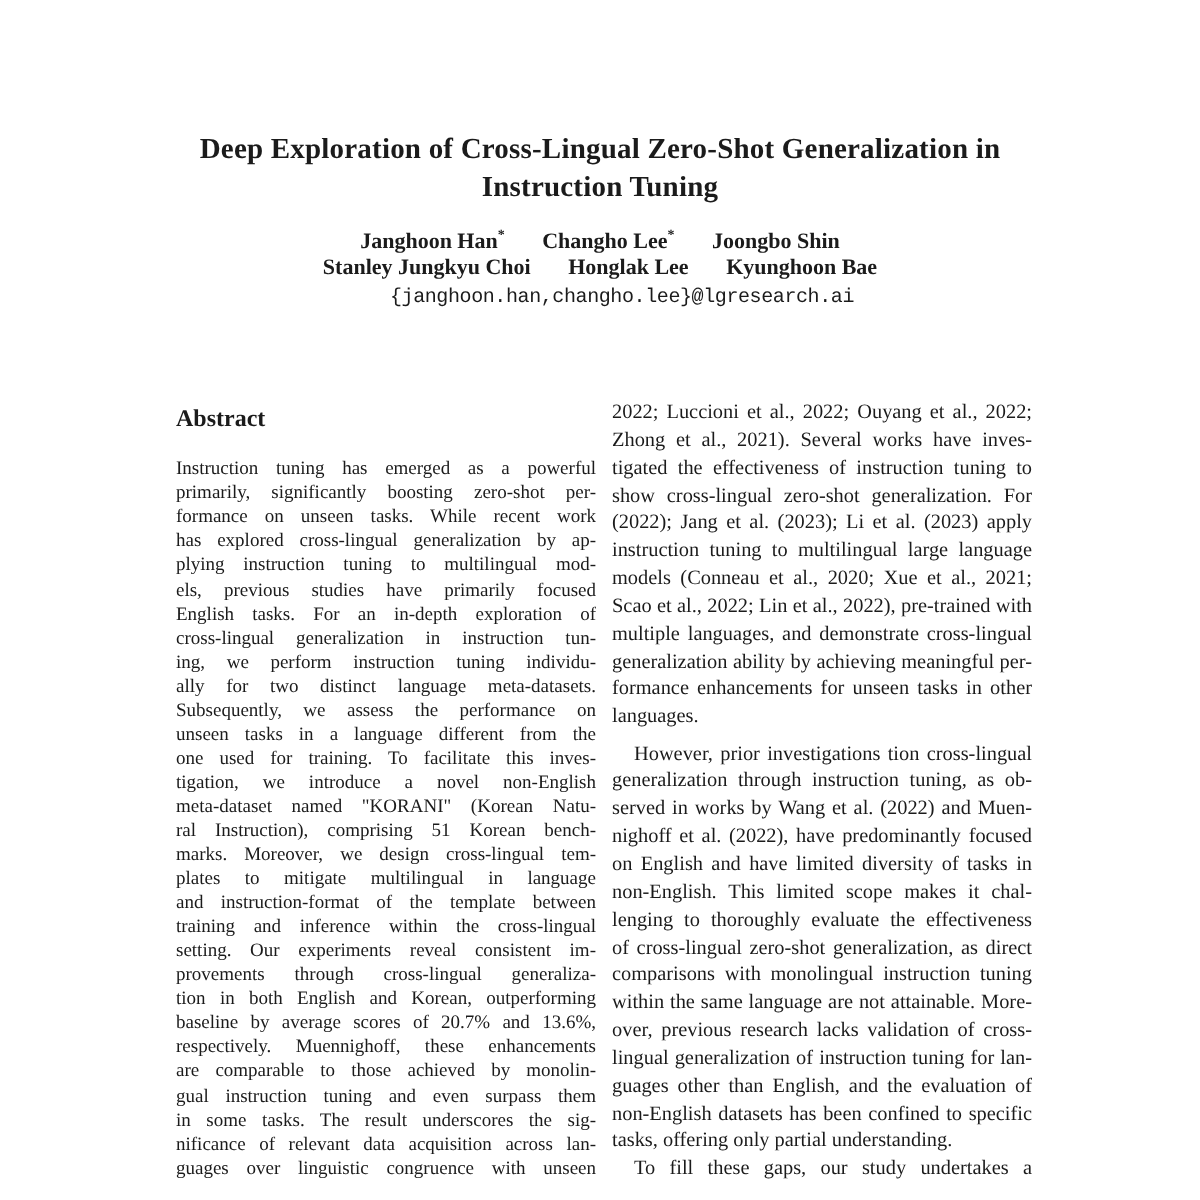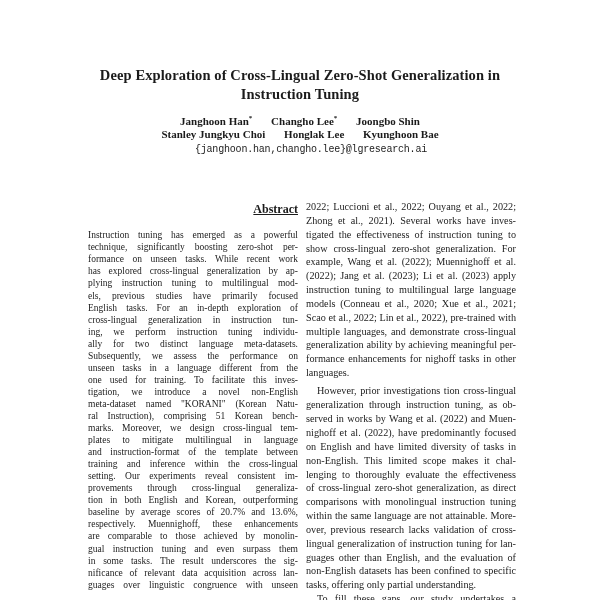--- a/index.html
+++ b/index.html
@@ -21,22 +21,22 @@
     font-family:"Liberation Mono","DejaVu Sans Mono",monospace;
     font-size:10px; line-height:14px; padding-top:2px; letter-spacing:-0.2px;padding-left:22px;
   }
 
   
   .col { position:absolute; width:210px; }
   .col-left  { left:88px;  top:202px; }
   .col-right { left:306px; top:200px; }
 
   .abstract-heading {
-    font-size:12px; font-weight:bold; text-align:right;
-    line-height:14px; height:14px;text-decoration:underline;
+    font-size:12px; font-weight:bold; text-align:left;
+    line-height:14px; height:14px;
   }
   .abstract-body { margin-top:13.3px; font-size:9.5px; }
   .abstract-body .tl { height:12.05px; line-height:12.05px; }
 
   .col-right { font-size:10.2px; }
   .col-right .tl { height:13.85px; line-height:13.85px; }
   .para-gap { margin-top:4.5px; }
 
   
   .tl { overflow:hidden; white-space:normal; }
@@ -67,21 +67,21 @@
         <span class="author"><span>Kyunghoon Bae</span><sup></sup></span>
       </div>
       <div class="email">{janghoon.han,changho.lee}@lgresearch.ai</div>
     </div>
   </div>
 
   <div class="col col-left">
     <div class="abstract-heading">Abstract</div>
     <div class="abstract-body">
         <div class="tl jf">Instruction tuning has emerged as a powerful</div>
-        <div class="tl jf">technique, significantly boosting zero-shot per-</div>
+        <div class="tl jf">primarily, significantly boosting zero-shot per-</div>
         <div class="tl jf">formance on unseen tasks. While recent work</div>
         <div class="tl jf">has explored cross-lingual generalization by ap-</div>
         <div class="tl jf">plying instruction tuning to multilingual mod-</div>
         <div class="tl jf">els, previous studies have primarily focused</div>
         <div class="tl jf">English tasks. For an in-depth exploration of</div>
         <div class="tl jf">cross-lingual generalization in instruction tun-</div>
         <div class="tl jf">ing, we perform instruction tuning individu-</div>
         <div class="tl jf">ally for two distinct language meta-datasets.</div>
         <div class="tl jf">Subsequently, we assess the performance on</div>
         <div class="tl jf">unseen tasks in a language different from the</div>
@@ -105,28 +105,27 @@
         <div class="tl jf">guages over linguistic congruence with unseen</div>
       </div>
   </div>
 
   <div class="col col-right">
     <div class="para">
         <div class="tl jf">2022; Luccioni et al., 2022; Ouyang et al., 2022;</div>
         <div class="tl jf">Zhong et al., 2021). Several works have inves-</div>
         <div class="tl jf">tigated the effectiveness of instruction tuning to</div>
         <div class="tl jf">show cross-lingual zero-shot generalization. For</div>
-        <div class="tl jf">example, Wang et al. (2022); Muennighoff et al.</div>
         <div class="tl jf">(2022); Jang et al. (2023); Li et al. (2023) apply</div>
         <div class="tl jf">instruction tuning to multilingual large language</div>
         <div class="tl jf">models (Conneau et al., 2020; Xue et al., 2021;</div>
         <div class="tl jf">Scao et al., 2022; Lin et al., 2022), pre-trained with</div>
         <div class="tl jf">multiple languages, and demonstrate cross-lingual</div>
         <div class="tl jf">generalization ability by achieving meaningful per-</div>
-        <div class="tl jf">formance enhancements for nighoff tasks in other</div>
+        <div class="tl jf">formance enhancements for unseen tasks in other</div>
         <div class="tl">languages.</div>
       </div>
     <div class="para para-gap">
         <div class="tl jf ind">However, prior investigations tion cross-lingual</div>
         <div class="tl jf">generalization through instruction tuning, as ob-</div>
         <div class="tl jf">served in works by Wang et al. (2022) and Muen-</div>
         <div class="tl jf">nighoff et al. (2022), have predominantly focused</div>
         <div class="tl jf">on English and have limited diversity of tasks in</div>
         <div class="tl jf">non-English. This limited scope makes it chal-</div>
         <div class="tl jf">lenging to thoroughly evaluate the effectiveness</div>

